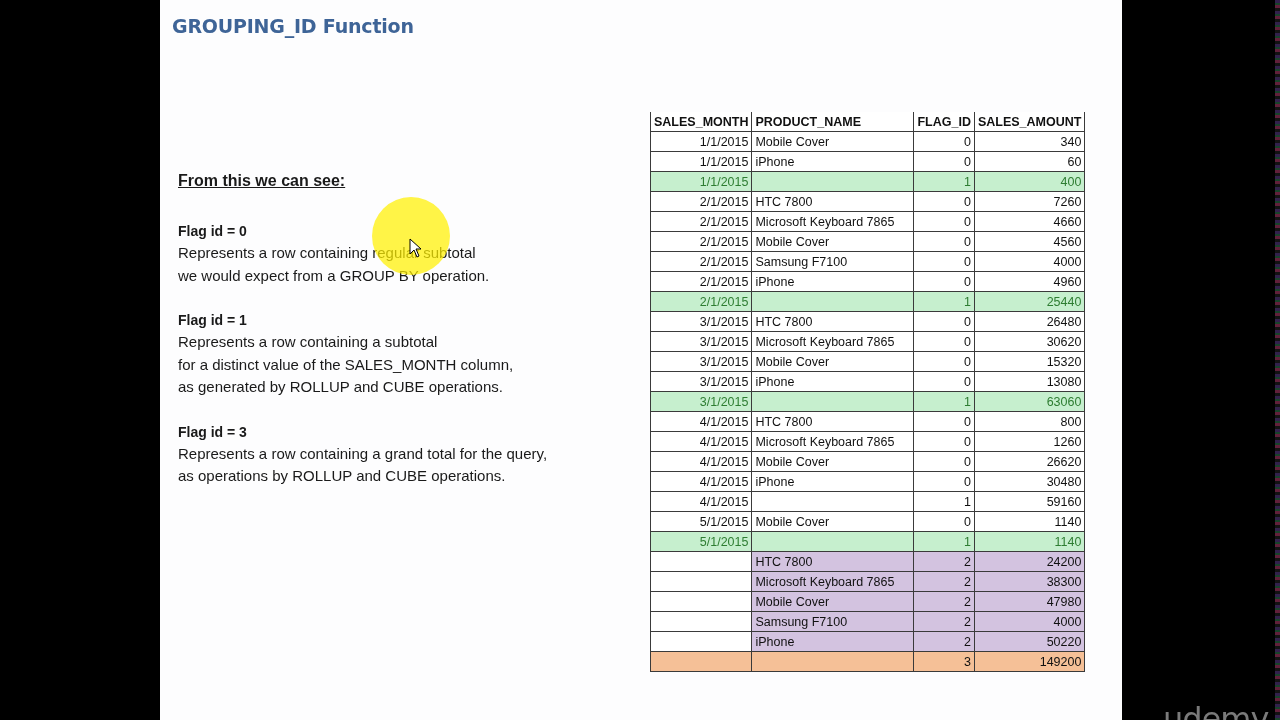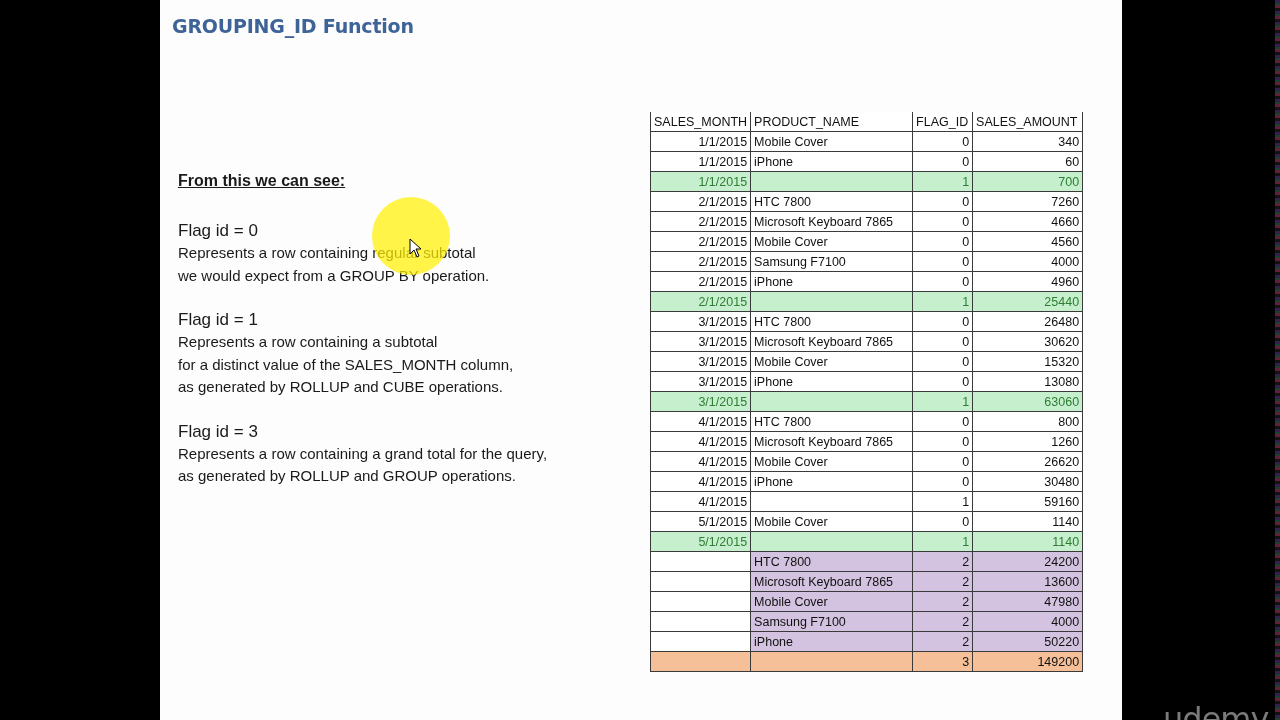--- a/index.html
+++ b/index.html
@@ -14,36 +14,36 @@
   .title {
     position: absolute; left: 12px; top: 15px;
     font-family: "DejaVu Sans", sans-serif; font-weight: bold;
     font-size: 19px; color: #3e6497; letter-spacing: -0.2px;
   }
   .notes { position: absolute; left: 18px; top: 172px; width: 440px; color: #1a1a1a; }
   .notes .heading {
     font-weight: bold; text-decoration: underline; font-size: 16px; margin: 0 0 30px 0;
   }
   .block { margin-bottom: 22px; }
-  .block .flag { font-weight: normal; font-size: 17px; line-height: 22px; }
+  .block .flag { font-weight: bold; font-size: 14px; line-height: 22px; }
   .block .desc { font-size: 15px; line-height: 22.5px; white-space: pre-line; }
   .highlight {
     position: absolute; left: 372px; top: 197px; width: 78px; height: 78px; border-radius: 50%;
     background: rgba(255, 240, 0, 0.72); pointer-events: none;
   }
   .cursor { position: absolute; left: 409px; top: 238px; }
 
   table.data {
     position: absolute; left: 490px; top: 112px;
     border-collapse: collapse; font-size: 12.5px; color: #111;
   }
   table.data th, table.data td {
     border: 1px solid #3a3a3a; height: 19px; padding: 0 3px; white-space: nowrap;
   }
-  table.data th { font-weight: normal; text-align: left; background: #fff; font-size: 12.5px; border-top: none; }
+  table.data th { font-weight: bold; text-align: left; background: #fff; font-size: 12.5px; border-top: none; }
   table.data td.num { text-align: right; }
   table.data col.c1 { width: 100px; }
   table.data col.c2 { width: 162px; }
   table.data col.c3 { width: 60px; }
   table.data col.c4 { width: 110px; }
   tr.flag0 td { background: #ffffff; }
   tr.flag1 td { background: #c6efce; color: #2e7d32; }
   tr.flag1.plain td { background: #ffffff; color: #111; }
   tr.flag2 td { background: #d3c3e0; }
   tr.flag2 td.blank { background: #ffffff; }
@@ -71,21 +71,21 @@
     </div>
     <div class="block">
       <div class="flag">Flag id = 1</div>
       <div class="desc">Represents a row containing a subtotal
 for a distinct value of the SALES_MONTH column,
 as generated by ROLLUP and CUBE operations.</div>
     </div>
     <div class="block">
       <div class="flag">Flag id = 3</div>
       <div class="desc">Represents a row containing a grand total for the query,
-as generated by ROLLUP and GROUP operations.</div>
+as operations by ROLLUP and CUBE operations.</div>
     </div>
   </div>
 
   <table class="data">
     <colgroup>
         <col class="c1">
         <col class="c2">
         <col class="c3">
         <col class="c4">
       </colgroup>
@@ -107,21 +107,21 @@
         <tr class="flag0">
           <td class="num">1/1/2015</td>
           <td class="">iPhone</td>
           <td class="num">0</td>
           <td class="num">60</td>
         </tr>
         <tr class="flag1">
           <td class="num">1/1/2015</td>
           <td class=""></td>
           <td class="num">1</td>
-          <td class="num">700</td>
+          <td class="num">400</td>
         </tr>
         <tr class="flag0">
           <td class="num">2/1/2015</td>
           <td class="">HTC 7800</td>
           <td class="num">0</td>
           <td class="num">7260</td>
         </tr>
         <tr class="flag0">
           <td class="num">2/1/2015</td>
           <td class="">Microsoft Keyboard 7865</td>
@@ -227,21 +227,21 @@
         <tr class="flag2">
           <td class="num blank"></td>
           <td class="">HTC 7800</td>
           <td class="num">2</td>
           <td class="num">24200</td>
         </tr>
         <tr class="flag2">
           <td class="num blank"></td>
           <td class="">Microsoft Keyboard 7865</td>
           <td class="num">2</td>
-          <td class="num">13600</td>
+          <td class="num">38300</td>
         </tr>
         <tr class="flag2">
           <td class="num blank"></td>
           <td class="">Mobile Cover</td>
           <td class="num">2</td>
           <td class="num">47980</td>
         </tr>
         <tr class="flag2">
           <td class="num blank"></td>
           <td class="">Samsung F7100</td>

